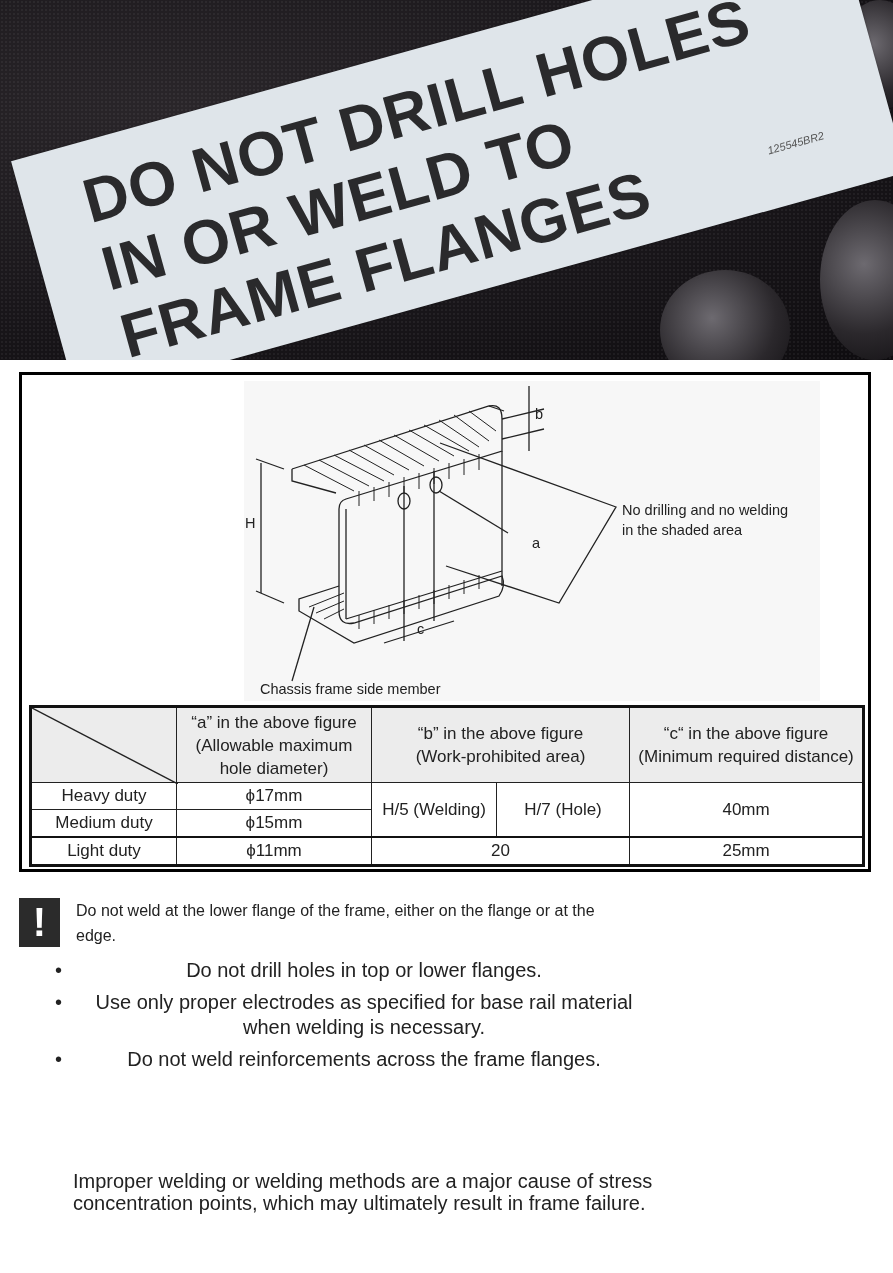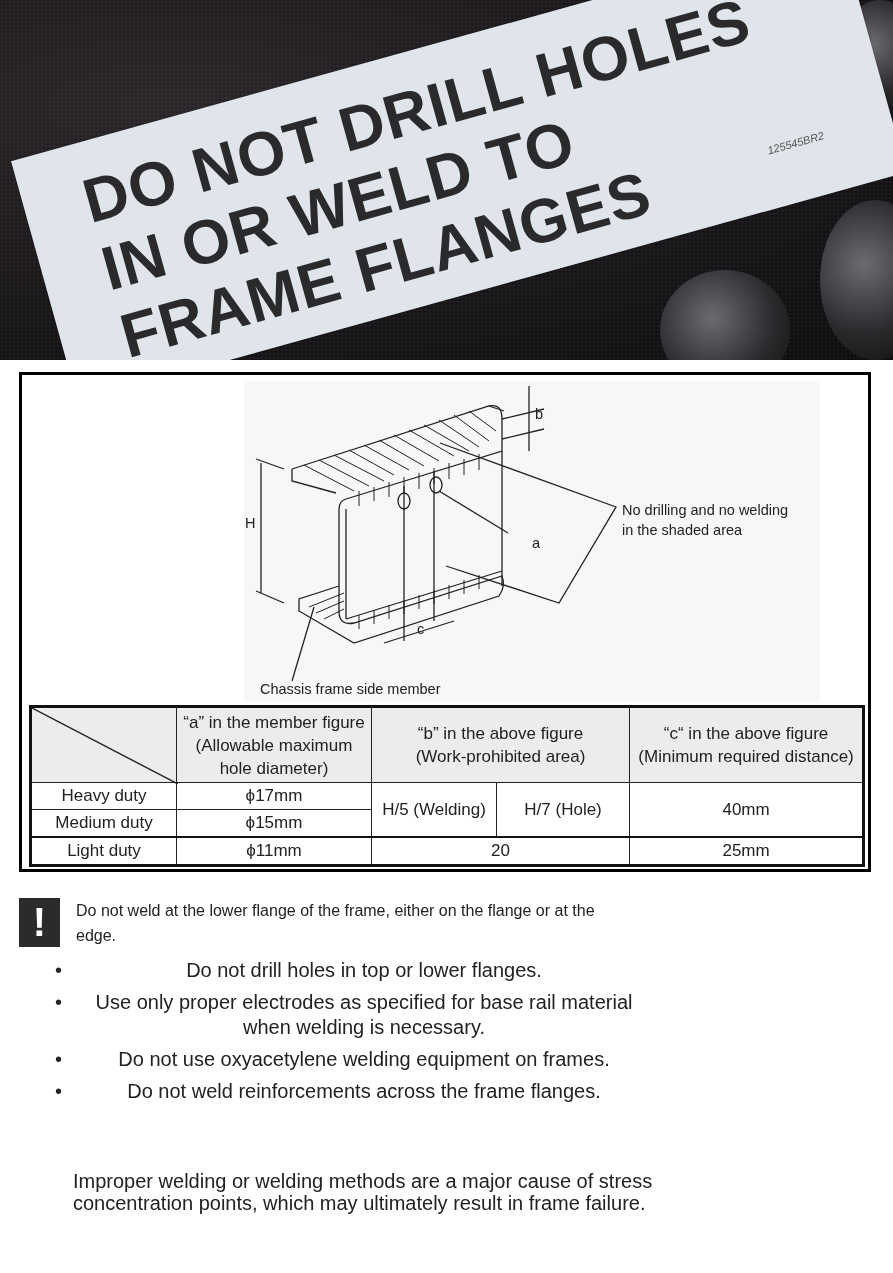--- a/index.html
+++ b/index.html
@@ -140,21 +140,21 @@
 
   <table class="spec">
     <thead>
       <tr>
         <th class="corner">
           <svg width="146" height="76">
               <line x1="0" y1="0" x2="146" y2="76" stroke="#222" stroke-width="1.4"></line>
             </svg>
         </th>
         <th style="width:190px;">
-          <div>“a” in the member figure</div>
+          <div>“a” in the above figure</div>
           <div>(Allowable maximum</div>
           <div>hole diameter)</div>
         </th>
         <th colspan="2" style="width:246px;">
           <div>“b” in the above figure</div>
           <div>(Work-prohibited area)</div>
         </th>
         <th>
           <div>“c“ in the above figure</div>
           <div>(Minimum required distance)</div>
@@ -182,17 +182,16 @@
     </tbody>
   </table>
 </div>
 
 <div class="warn">!</div>
 <div class="warn-text">Do not weld at the lower flange of the frame, either on the flange or at the edge.</div>
 
 <ul class="bullets">
   <li>Do not drill holes in top or lower flanges.</li>
   <li>Use only proper electrodes as specified for base rail material when welding is necessary.</li>
-  <li>Do not use oxyacetylene welding equipment on frames.</li>
   <li>Do not weld reinforcements across the frame flanges.</li>
 </ul>
 
 <div class="closing">Improper welding or welding methods are a major cause of stress concentration points, which may ultimately result in frame failure.</div>
 
 </body></html>

